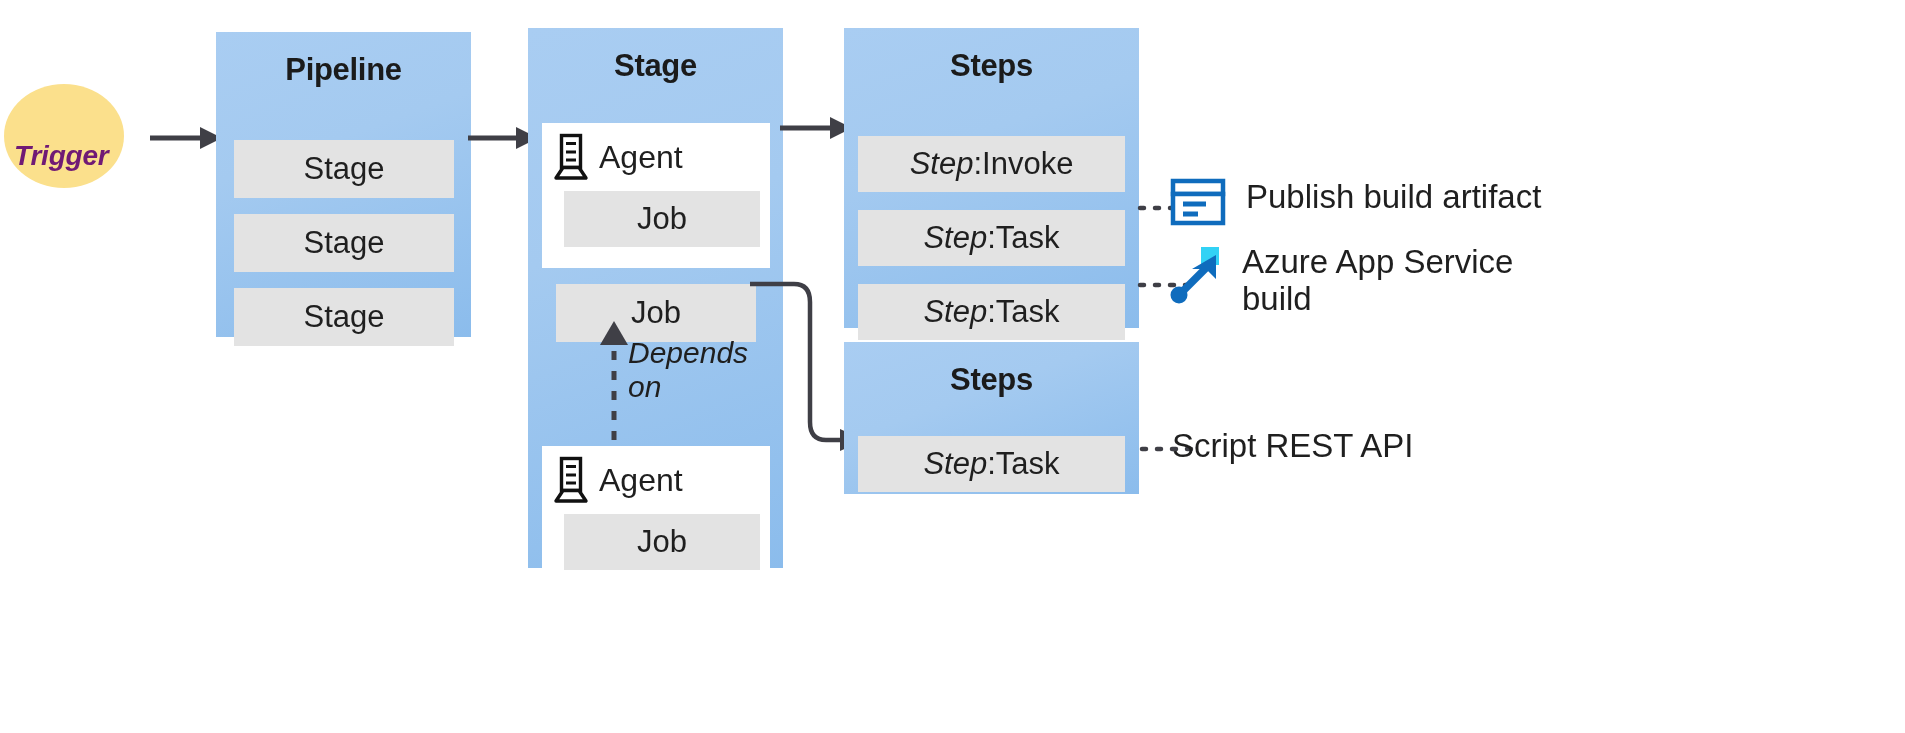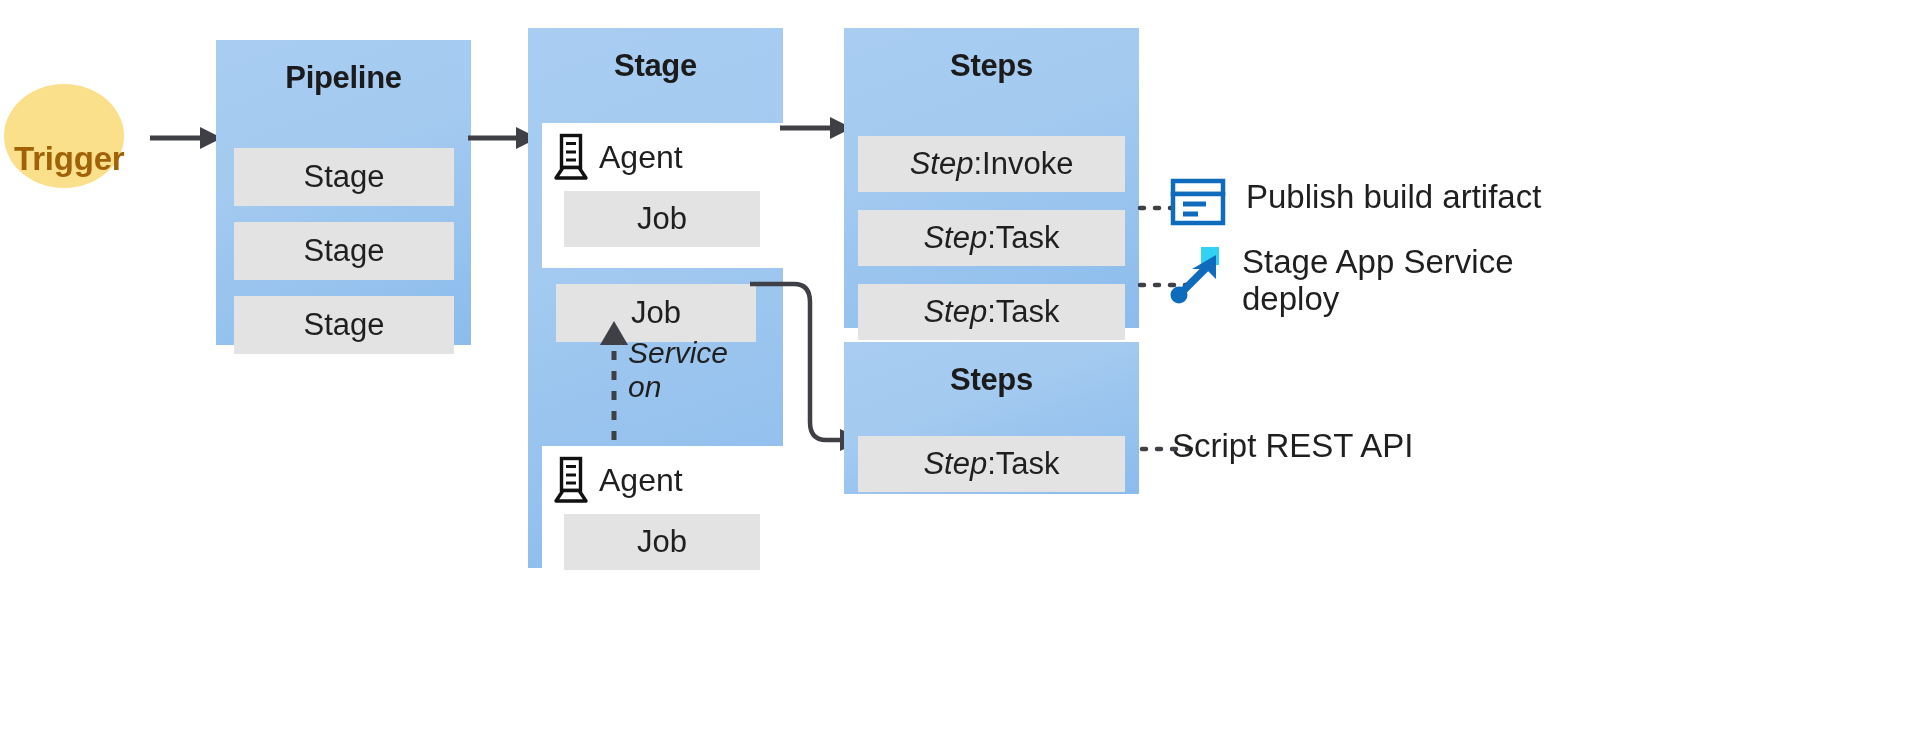--- a/index.html
+++ b/index.html
@@ -13,41 +13,42 @@
   .stage-root{position:absolute;left:0;top:0;width:1905px;height:733px;}
 
   
   #trigger{
     position:absolute;left:4px;top:84px;width:120px;height:104px;
     border-radius:50%;
     background:#fbe08c;
   }
   #trigger-label{
     position:absolute;left:14px;top:140px;width:180px;
-    font-size:33px;font-weight:bold;color:#a16207;
+    font-size:28px;font-weight:bold;color:#701a75;
     letter-spacing:-0.2px;
+    font-style:italic;
   }
 
   
   .panel{
     position:absolute;
     background:linear-gradient(160deg,#a9cdf2 0%,#a4caf0 38%,#8bbcec 100%);
   }
   .panel-title{
     text-align:center;font-size:31px;font-weight:bold;color:#1b1b1b;
     letter-spacing:-0.3px;
   }
   .gbox{
     background:#e3e3e3;
     display:flex;align-items:center;justify-content:center;
     font-size:31px;color:#1f1f1f;
   }
-  .wbox{background:#ffffff;padding-left:18px;}
-
-  #panel-pipeline{left:216px;top:40px;width:255px;height:305px;}
+  .wbox{background:#ffffff;}
+
+  #panel-pipeline{left:216px;top:32px;width:255px;height:305px;}
   #panel-pipeline .panel-title{margin-top:20px;}
   #pipeline-stage-0{position:absolute;left:18px;top:108px;width:220px;height:58px;}
   #pipeline-stage-1{position:absolute;left:18px;top:182px;width:220px;height:58px;}
   #pipeline-stage-2{position:absolute;left:18px;top:256px;width:220px;height:58px;}
 
   #panel-stage{left:528px;top:28px;width:255px;height:540px;}
   #panel-stage .panel-title{margin-top:20px;}
 
   #agent-block-1{position:absolute;left:14px;top:95px;width:228px;height:145px;}
   #agent-block-2{position:absolute;left:14px;top:418px;width:228px;height:145px;}
@@ -145,21 +146,21 @@
       </div>
       <div class="gbox" id="agent-job-2">Job</div>
     </div>
   </div>
 
   <svg class="nodrag" style="position:absolute;left:592px;top:312px;width:60px;height:130px;">
     <line x1="22" y1="128" x2="22" y2="34" stroke="#3f3f46" stroke-width="5" stroke-dasharray="9,11"></line>
     <polygon points="8,33 22,9 36,33" fill="#3f3f46"></polygon>
   </svg>
   <div id="depends-label">
-    <div>Service</div>
+    <div>Depends</div>
     <div>on</div>
   </div>
 
   <svg class="nodrag" style="position:absolute;left:776px;top:106px;width:80px;height:44px;">
     <line x1="4" y1="22" x2="56" y2="22" stroke="#3f3f46" stroke-width="5"></line>
     <polygon points="54,11 76,22 54,33" fill="#3f3f46"></polygon>
   </svg>
 
   <svg class="nodrag" style="position:absolute;left:748px;top:270px;width:120px;height:200px;">
     <path d="M2 14 L46 14 Q62 14 62 32 L62 152 Q62 170 78 170 L96 170" fill="none" stroke="#3f3f46" stroke-width="4.5"></path>
@@ -215,22 +216,22 @@
   </div>
 
   <div class="legend-row" id="legend-deploy">
     <svg width="56" height="62" viewBox="0 0 56 62">
       <rect x="31" y="4" width="18" height="18" fill="#32d2f5"></rect>
       <circle cx="9" cy="52" r="8.5" fill="#0f6cbd"></circle>
       <line x1="12" y1="49" x2="41" y2="20" stroke="#0f6cbd" stroke-width="7.5"></line>
       <polygon points="46,12 46,36 36,26 22,26" fill="#0f6cbd"></polygon>
     </svg>
     <div class="legend-text">
-      <div>Stage App Service</div>
-      <div>deploy</div>
+      <div>Azure App Service</div>
+      <div>build</div>
     </div>
   </div>
 
   <div class="legend-row" id="legend-invoke">
     <div class="legend-text">Script REST API</div>
   </div>
 
 </div>
 
 </body></html>

